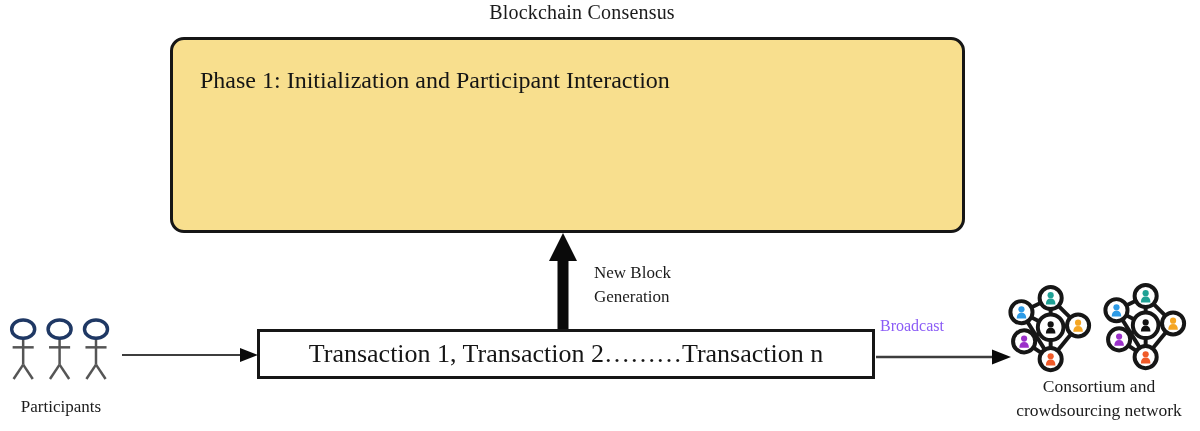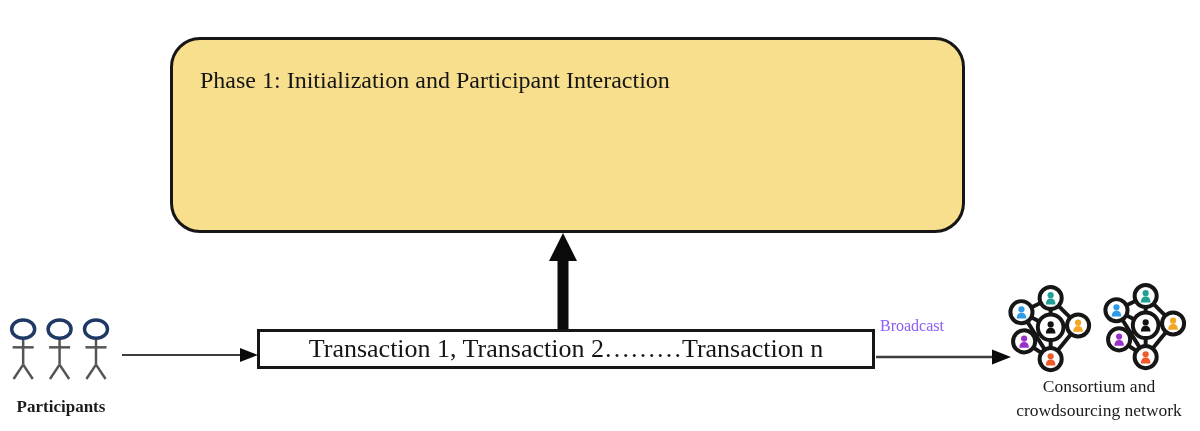--- a/index.html
+++ b/index.html
@@ -21,61 +21,60 @@
     font-size: 20px;
     letter-spacing: 0.2px;
     color: #1b1b1b;
   }
   .consensus-box {
     position: absolute;
     left: 170px; top: 37px;
     width: 795px; height: 196px;
     background: #F8DF8E;
     border: 3px solid #161616;
-    border-radius: 30px;
+    border-radius: 14px;
     padding: 24px 20px 0 27px;
   }
   .phase-line {
     font-size: 24px;
     line-height: 33px;
     white-space: nowrap;
     color: #151515;
   }
   .up-arrow-svg { position: absolute; left: 545px; top: 233px; }
   .new-block-label {
     position: absolute;
     left: 594px; top: 261px;
     font-size: 17px;
     line-height: 24px;
     color: #1b1b1b;
   }
   .transaction-box {
     position: absolute;
     left: 257px; top: 329px;
-    width: 618px; height: 40px;
+    width: 618px; height: 50px;
     background: #ffffff;
     border: 3px solid #161616;
     display: flex;
     align-items: center;
     justify-content: center;
   }
   .transaction-text {
     font-size: 26px;
     white-space: nowrap;
     color: #151515;
   }
   .participants-svg { position: absolute; left: 4px; top: 316px; }
   .participants-label {
     position: absolute;
     left: 0px; top: 397px;
     width: 122px;
     text-align: center;
     font-size: 17px;
     color: #1b1b1b;
-    font-weight: bold;
   }
   .left-arrow-svg { position: absolute; left: 120px; top: 345px; }
   .broadcast-label {
     position: absolute;
     left: 880px; top: 317px;
     width: 120px;
     font-size: 16px;
     color: #8b5cf6;
   }
   .broadcast-arrow-svg { position: absolute; left: 875px; top: 347px; }
@@ -127,30 +126,35 @@
           <use href="#person-glyph" x="53" y="15" fill="#1FA195"></use>
           <use href="#person-glyph" x="20" y="31" fill="#2E9BE6"></use>
           <use href="#person-glyph" x="84" y="46" fill="#F5A623"></use>
           <use href="#person-glyph" x="23" y="64" fill="#9B30C9"></use>
           <use href="#person-glyph" x="53" y="84" fill="#F05A28"></use>
         </g>
       </g>
     </defs>
   </svg>
 
+  <div class="title">Blockchain Consensus</div>
 
   <div class="consensus-box">
     <div class="phase-line">Phase 1: Initialization and Participant Interaction</div>
   </div>
 
   <svg class="up-arrow-svg" width="36" height="96">
     <polygon points="18,0 4,28 32,28" fill="#0a0a0a"></polygon>
     <rect x="12.5" y="25" width="11" height="71" fill="#0a0a0a"></rect>
   </svg>
 
+  <div class="new-block-label">
+    <div>New Block</div>
+    <div>Generation</div>
+  </div>
 
   <div class="transaction-box">
     <span class="transaction-text">Transaction 1, Transaction 2………Transaction n</span>
   </div>
 
   <svg class="participants-svg" width="115" height="78" viewBox="0 0 120 80">
     <g stroke="#555555" stroke-width="2.6" fill="none">
       <line x1="20" y1="22" x2="20" y2="50"></line>
         <line x1="9" y1="32" x2="31" y2="32"></line>
         <line x1="20" y1="50" x2="10" y2="65"></line>

